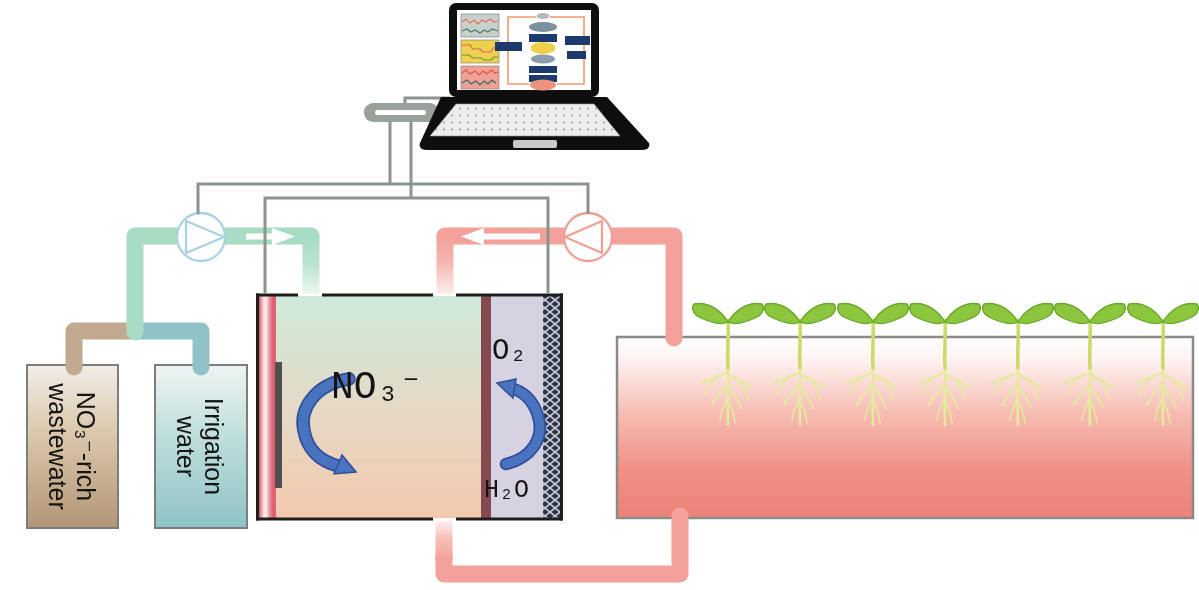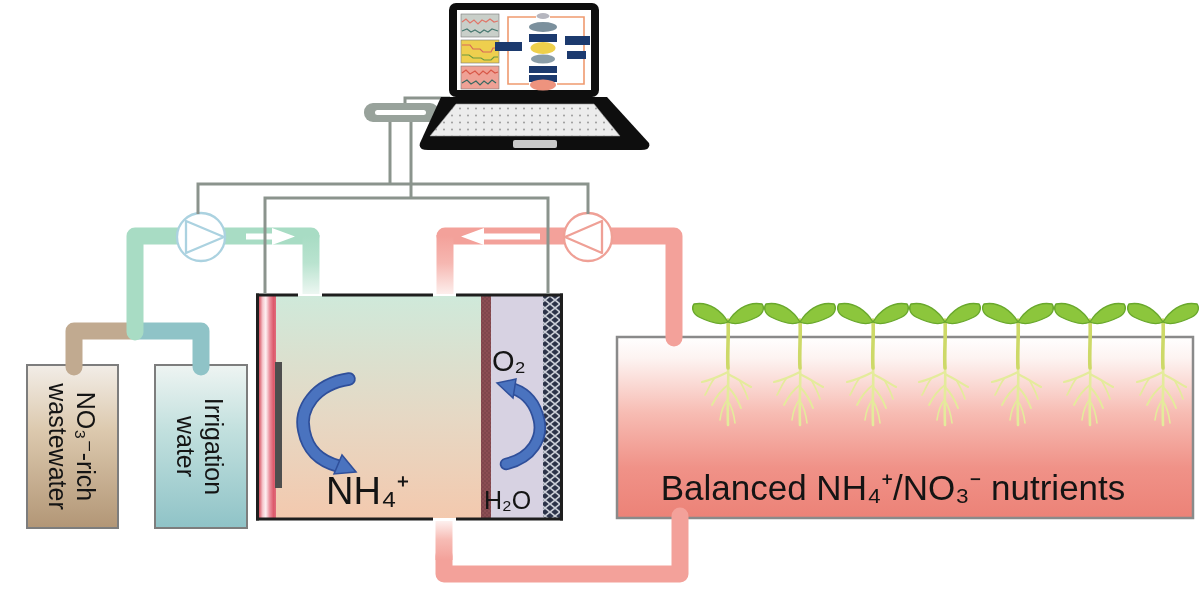--- a/index.html
+++ b/index.html
@@ -1,20 +1,20 @@
 <!DOCTYPE html>
 <html><head>
 <meta charset="utf-8">
 <style>
   html,body{margin:0;padding:0;background:#ffffff;}
   #stage{position:relative;width:1199px;height:590px;background:#ffffff;overflow:hidden;
          font-family:"Liberation Sans","DejaVu Sans",sans-serif;}
   #diagram-svg{position:absolute;left:0;top:0;}
   .lbl{position:absolute;color:#141414;line-height:1;white-space:nowrap;
-       font-family:Liberation Sans, sans-serif;margin-top:10px;}
+       font-family:Liberation Mono, monospace;}
   .lbl-no3 {left:331px;top:369px;font-size:38px;}
   .lbl-nh4 {left:326px;top:462px;font-size:38px;}
   .lbl-o2  {left:492px;top:337px;font-size:29px;}
   .lbl-h2o {left:484px;top:478px;font-size:25px;}
   .lbl-nutrients{left:605px;top:460px;width:576px;text-align:center;font-size:35px;}
   .tank-lbl{position:absolute;width:164px;height:91px;display:flex;align-items:center;
             justify-content:center;text-align:center;font-size:25px;line-height:1.12;
             white-space:normal;transform:rotate(90deg);color:#141414;}
   .tank-lbl.waste{left:-10px;top:401px;}
   .tank-lbl.irr{left:118px;top:401px;}
@@ -216,18 +216,17 @@
     <use href="#plantSymbol" transform="translate(873,322)"></use>
     <use href="#plantSymbol" transform="translate(945,322)"></use>
     <use href="#plantSymbol" transform="translate(1018,322)"></use>
     <use href="#plantSymbol" transform="translate(1090,322)"></use>
     <use href="#plantSymbol" transform="translate(1163,322)"></use>
   </g>
 </svg>
 
 <div class="tank-lbl waste">NO₃⁻-rich wastewater</div>
 <div class="tank-lbl irr">Irrigation water</div>
-<div class="lbl lbl-nh4">NH₄⁺</div>
+<div class="lbl lbl-no3">NO₃⁻</div>
 <div class="lbl lbl-o2">O₂</div>
 <div class="lbl lbl-h2o">H₂O</div>
-<div class="lbl lbl-nutrients">Balanced NH₄⁺/NO₃⁻ nutrients</div>
 
 </div>
 
 </body></html>

